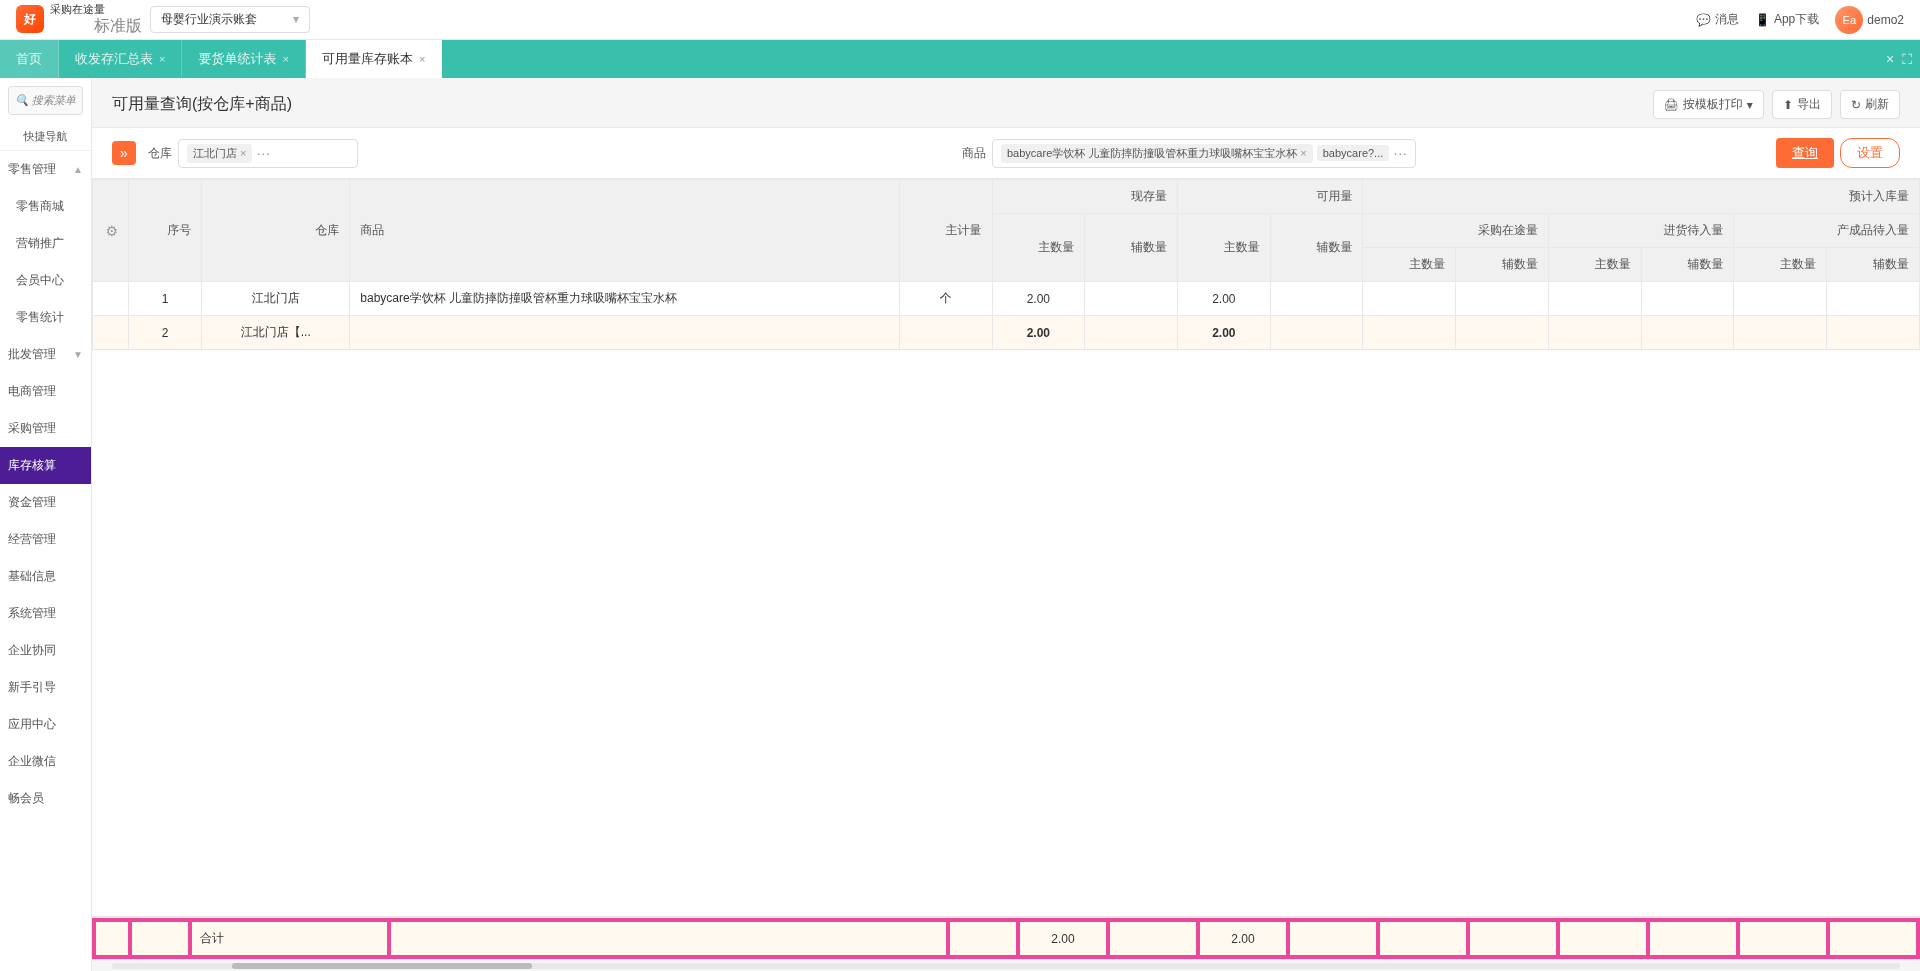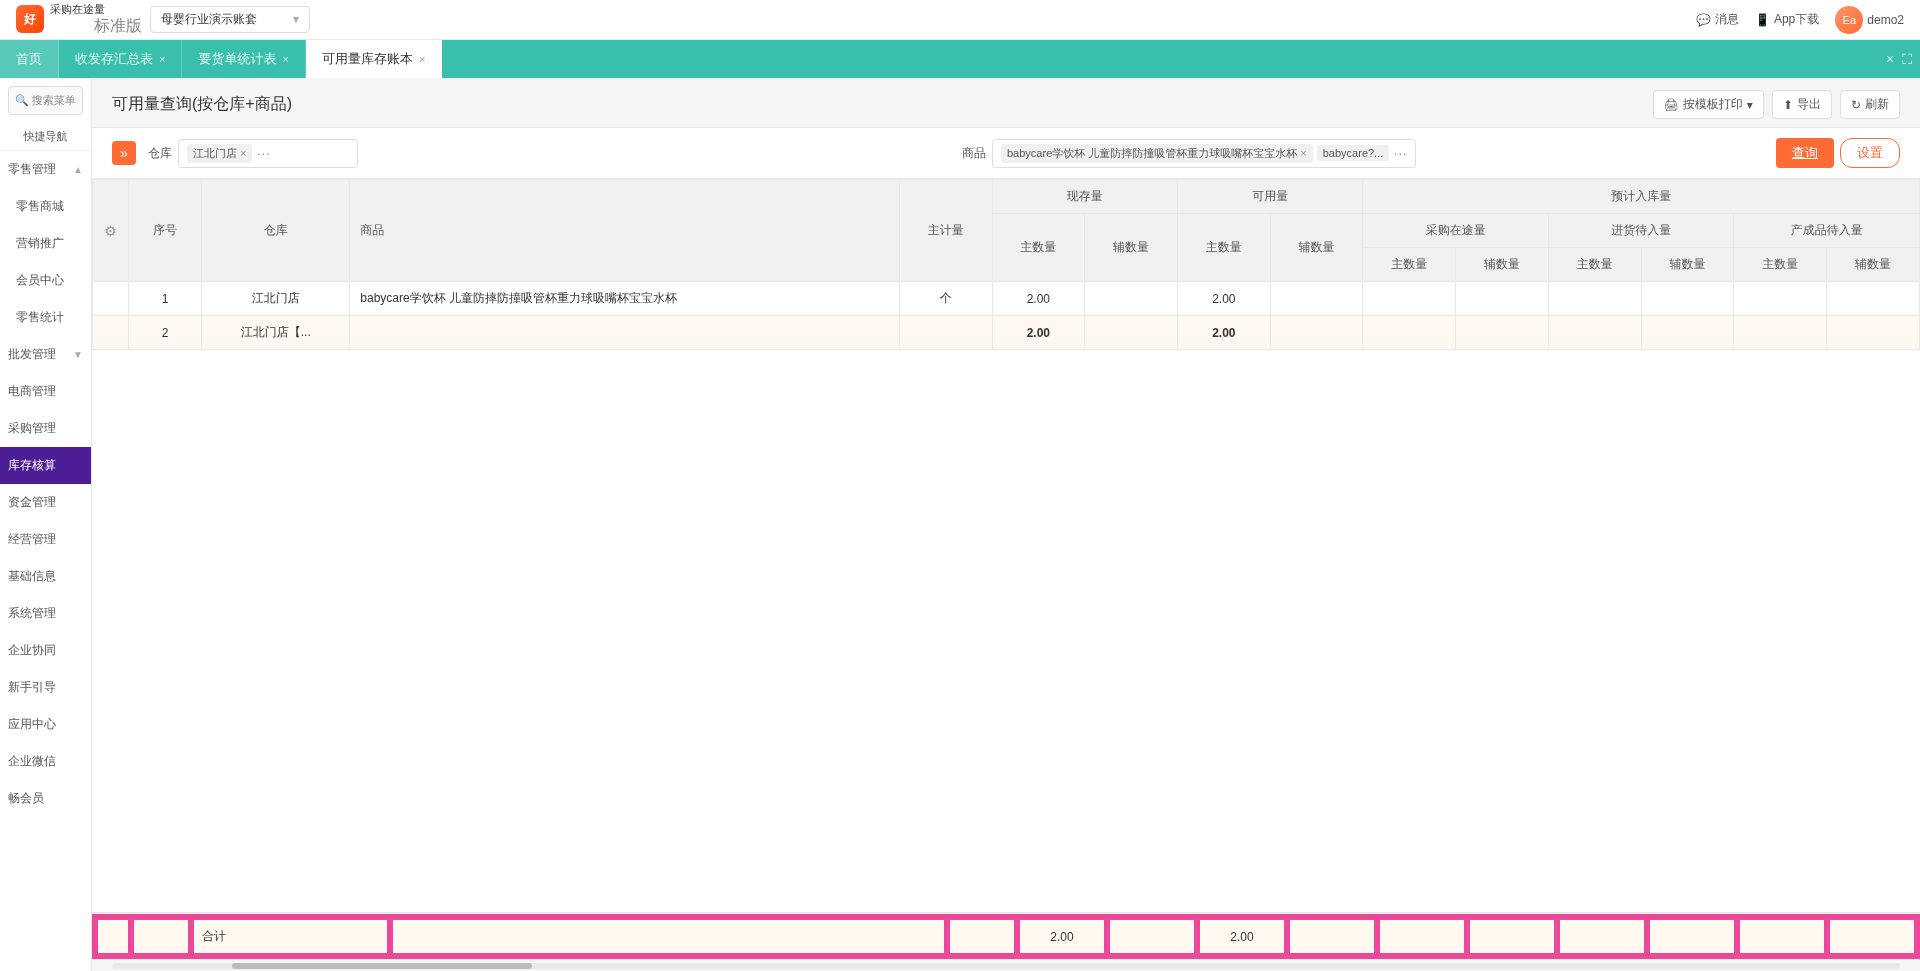--- a/index.html
+++ b/index.html
@@ -148,20 +148,21 @@
     .sidebar {
       width: 92px;
       background: #fff;
       border-right: 1px solid #e8e8e8;
       display: flex;
       flex-direction: column;
       overflow-y: auto;
     }
     .sidebar-search {
       padding: 8px;
+      font-style: italic;
     }
     .sidebar-search-btn {
       width: 100%;
       padding: 6px 4px;
       border: 1px solid #ddd;
       border-radius: 4px;
       background: #f9f9f9;
       font-size: 11px;
       color: #888;
       cursor: pointer;
@@ -335,21 +336,21 @@
       font-size: 12px;
     }
     thead tr {
       background: #f5f5f5;
     }
     thead th {
       padding: 8px 10px;
       border: 1px solid #e8e8e8;
       color: #555;
       font-weight: 500;
-      text-align: center;
+      text-align: right;
       white-space: nowrap;
     }
     thead th.left {
       text-align: left;
     }
     tbody tr:nth-child(even) {
       background: #fafafa;
     }
     tbody td {
       padding: 8px 10px;
@@ -377,21 +378,21 @@
     .table-footer {
       background: #fff9f0;
       border-top: 2px solid #e8e8e8;
       padding: 0;
     }
     .table-footer table {
       width: 100%;
     }
     .table-footer td {
       padding: 8px 8px;
-      border: 6px solid #ec4899;
+      border: 4px solid #ec4899;
       font-weight: 500;
       text-align: center;
     }
 
     
     .scroll-bar-area {
       height: 12px;
       background: #f5f5f5;
       border-top: 1px solid #e8e8e8;
       display: flex;

